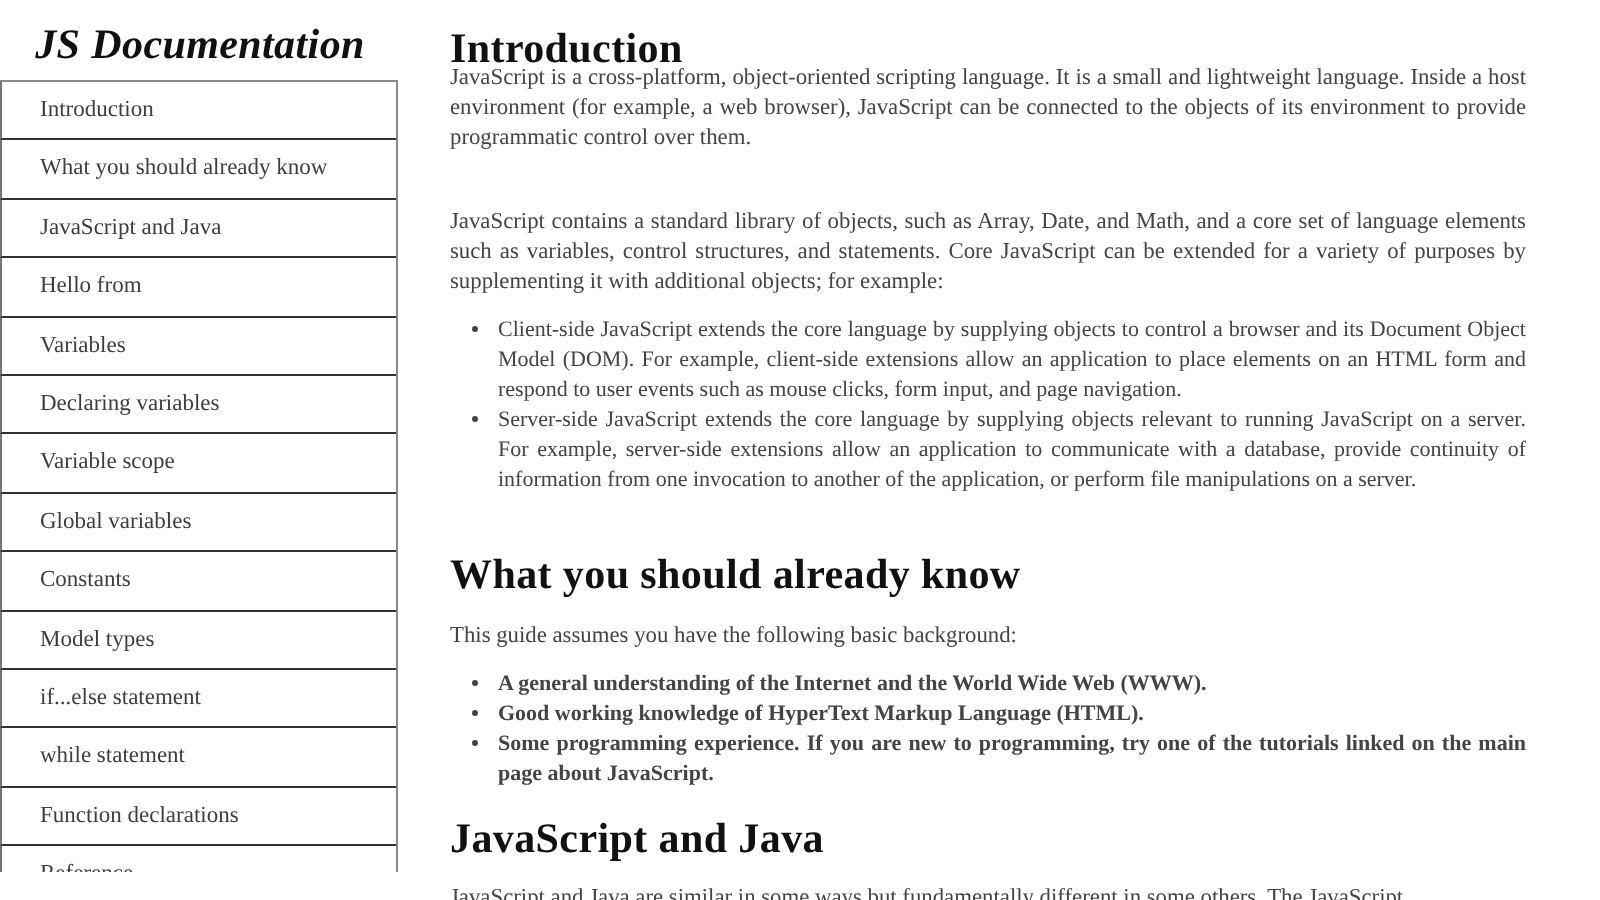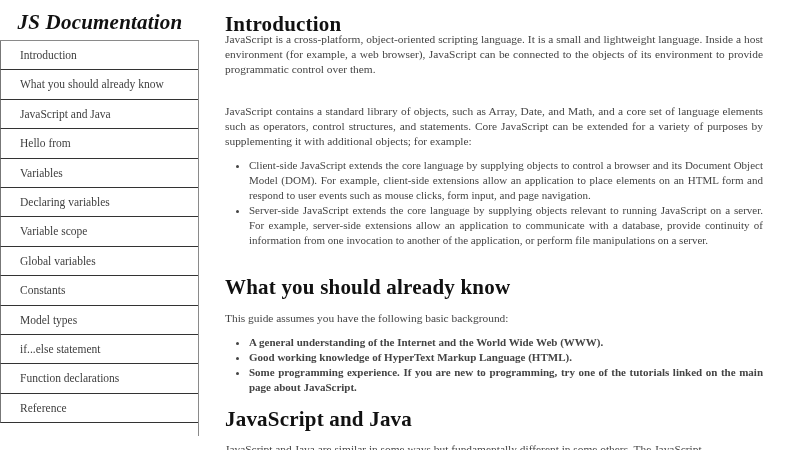--- a/index.html
+++ b/index.html
@@ -59,30 +59,31 @@
     <a class="nav-link">What you should already know</a>
     <a class="nav-link">JavaScript and Java</a>
     <a class="nav-link">Hello from</a>
     <a class="nav-link">Variables</a>
     <a class="nav-link">Declaring variables</a>
     <a class="nav-link">Variable scope</a>
     <a class="nav-link">Global variables</a>
     <a class="nav-link">Constants</a>
     <a class="nav-link">Model types</a>
     <a class="nav-link">if...else statement</a>
+    <a class="nav-link">while statement</a>
     <a class="nav-link">Function declarations</a>
     <a class="nav-link">Reference</a>
   </div>
 </nav>
 
 <main id="main">
   <section class="section" id="sec-intro">
     <h2>Introduction</h2>
     <p id="intro-p1">JavaScript is a cross-platform, object-oriented scripting language. It is a small and lightweight language. Inside a host environment (for example, a web browser), JavaScript can be connected to the objects of its environment to provide programmatic control over them.</p>
-    <p id="intro-p2">JavaScript contains a standard library of objects, such as Array, Date, and Math, and a core set of language elements such as operators, control structures, and statements. Core JavaScript can be extended for a variety of purposes by supplementing it with additional objects; for example:</p>
+    <p id="intro-p2">JavaScript contains a standard library of objects, such as Array, Date, and Math, and a core set of language elements such as variables, control structures, and statements. Core JavaScript can be extended for a variety of purposes by supplementing it with additional objects; for example:</p>
     <ul id="intro-ul">
       <li>Client-side JavaScript extends the core language by supplying objects to control a browser and its Document Object Model (DOM). For example, client-side extensions allow an application to place elements on an HTML form and respond to user events such as mouse clicks, form input, and page navigation.</li>
       <li>Server-side JavaScript extends the core language by supplying objects relevant to running JavaScript on a server. For example, server-side extensions allow an application to communicate with a database, provide continuity of information from one invocation to another of the application, or perform file manipulations on a server.</li>
     </ul>
   </section>
 
   <section class="section" id="sec-know">
     <h2>What you should already know</h2>
     <p id="know-p1">This guide assumes you have the following basic background:</p>
     <ul id="know-ul">

